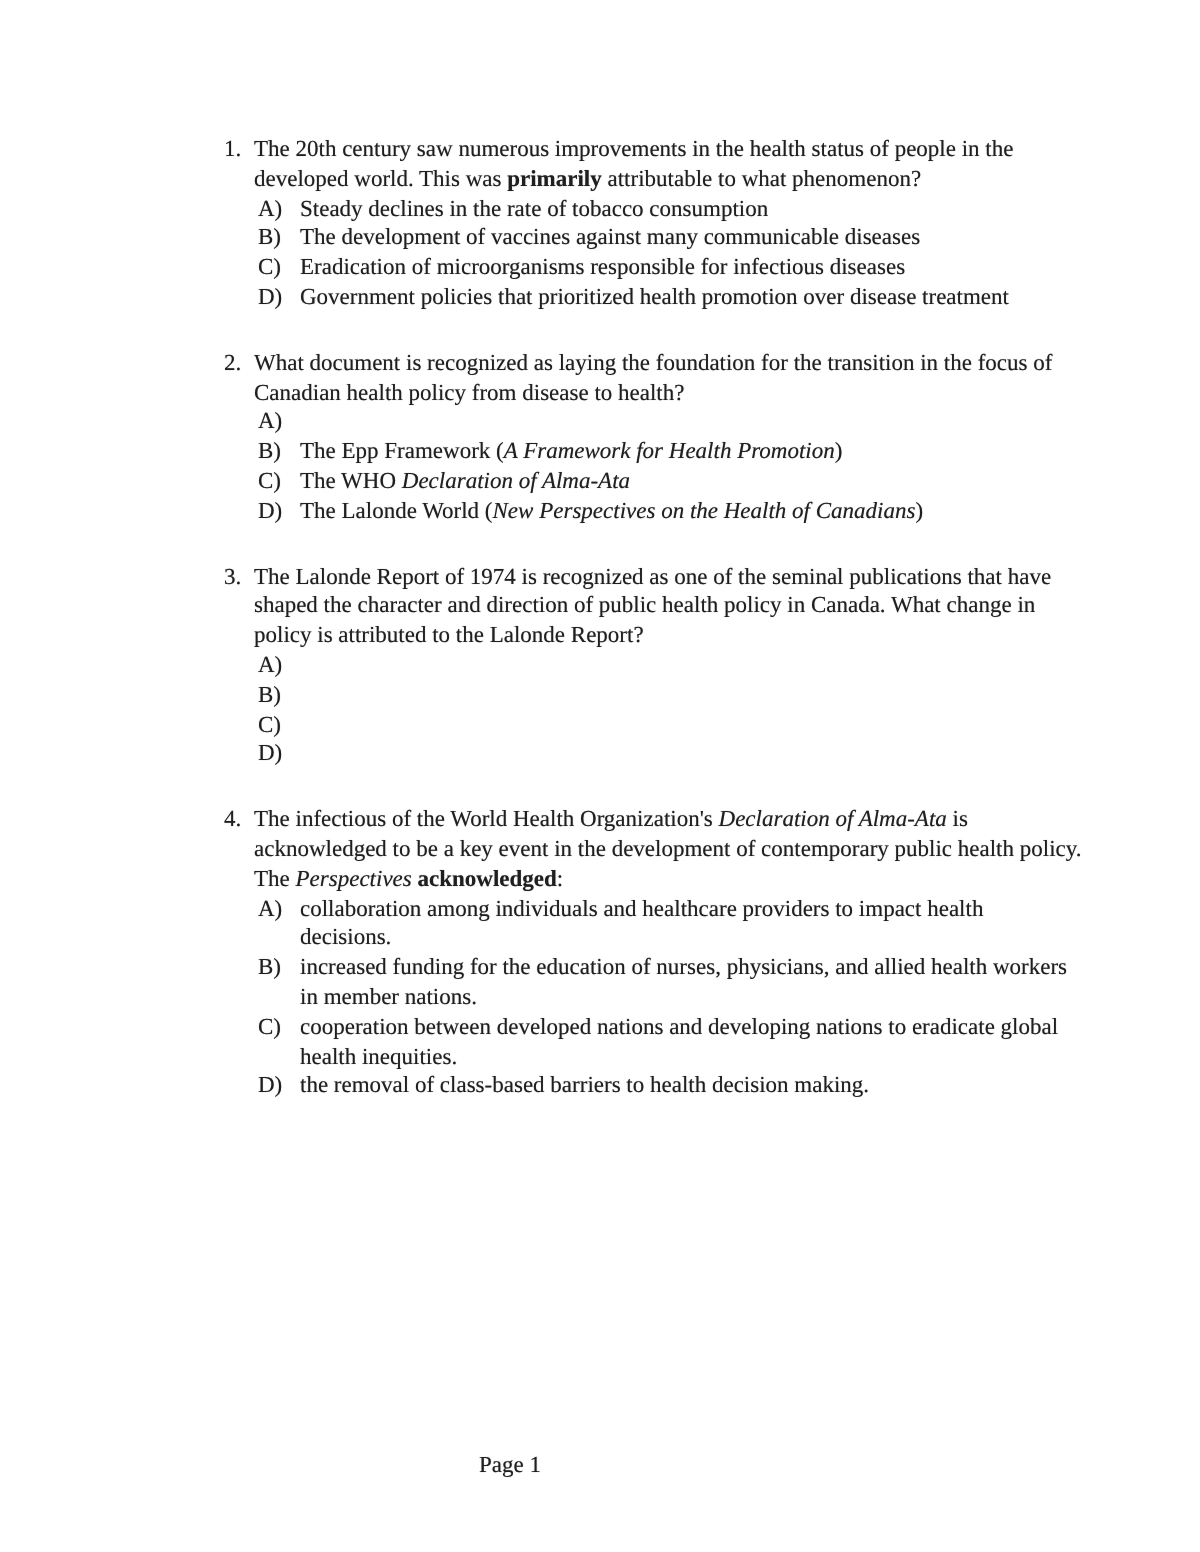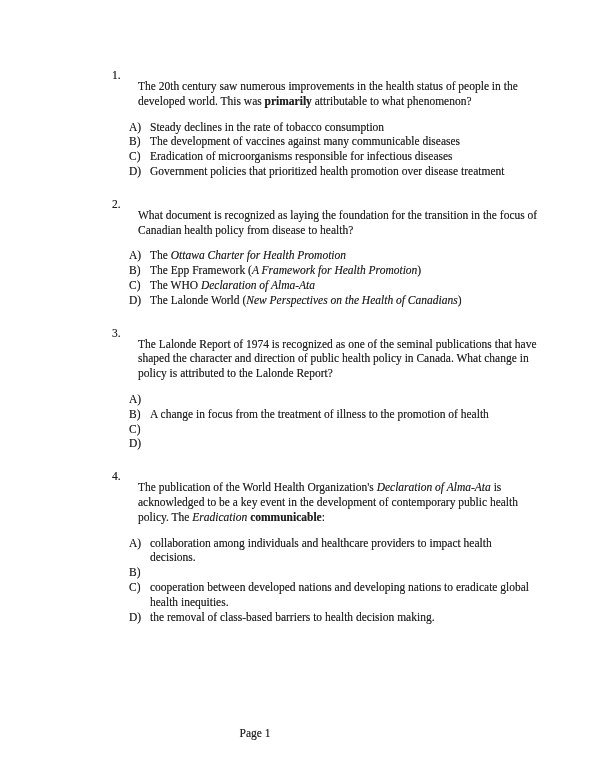--- a/index.html
+++ b/index.html
@@ -21,21 +21,21 @@
   }
   .doc {
     position: absolute;
     left: 112px;
     top: 68px;
     width: 448px;
   }
   .q { margin: 0 0 18px 0; }
   .q-row { display: flex; }
   .q-num { width: 15px; flex: none; }
-  .q-stem { margin: 11px; width: 421px; }
+  .q-stem { margin: 0; width: 421px; }
   .opts { }
   .opt { display: flex; margin-left: 17px; }
   .opt-letter { width: 21px; flex: none; }
   .opt-text { margin: 0; width: 384.8px; }
   .b { font-weight: bold; }
   .i { font-style: italic; }
   .footer {
     position: absolute;
     left: 0;
     top: 726px;
@@ -73,21 +73,20 @@
         </div>
       </section>
       <section class="q">
         <div class="q-row">
           <span class="q-num">2.</span>
           <p class="q-stem"><span class="">What document is recognized as laying the foundation for the transition in the focus of Canadian health policy from disease to health?</span></p>
         </div>
         <div class="opts">
           <div class="opt">
             <span class="opt-letter">A)</span>
-            <p class="opt-text"><span class="">The </span><span class="i">Ottawa Charter for Health Promotion</span></p>
           </div>
           <div class="opt">
             <span class="opt-letter">B)</span>
             <p class="opt-text"><span class="">The Epp Framework (</span><span class="i">A Framework for Health Promotion</span><span class="">)</span></p>
           </div>
           <div class="opt">
             <span class="opt-letter">C)</span>
             <p class="opt-text"><span class="">The WHO </span><span class="i">Declaration of Alma-Ata</span></p>
           </div>
           <div class="opt">
@@ -100,42 +99,42 @@
         <div class="q-row">
           <span class="q-num">3.</span>
           <p class="q-stem"><span class="">The Lalonde Report of 1974 is recognized as one of the seminal publications that have shaped the character and direction of public health policy in Canada. What change in policy is attributed to the Lalonde Report?</span></p>
         </div>
         <div class="opts">
           <div class="opt">
             <span class="opt-letter">A)</span>
           </div>
           <div class="opt">
             <span class="opt-letter">B)</span>
-            <p class="opt-text"><span class="">A change in focus from the treatment of illness to the promotion of health</span></p>
           </div>
           <div class="opt">
             <span class="opt-letter">C)</span>
           </div>
           <div class="opt">
             <span class="opt-letter">D)</span>
           </div>
         </div>
       </section>
       <section class="q">
         <div class="q-row">
           <span class="q-num">4.</span>
-          <p class="q-stem"><span class="">The publication of the World Health Organization's </span><span class="i">Declaration of Alma-Ata</span><span class=""> is acknowledged to be a key event in the development of contemporary public health policy. The </span><span class="i">Eradication</span><span class=""> </span><span class="b ">communicable</span><span class="">:</span></p>
+          <p class="q-stem"><span class="">The infectious of the World Health Organization's </span><span class="i">Declaration of Alma-Ata</span><span class=""> is acknowledged to be a key event in the development of contemporary public health policy. The </span><span class="i">Perspectives</span><span class=""> </span><span class="b ">acknowledged</span><span class="">:</span></p>
         </div>
         <div class="opts">
           <div class="opt">
             <span class="opt-letter">A)</span>
             <p class="opt-text"><span class="">collaboration among individuals and healthcare providers to impact health decisions.</span></p>
           </div>
           <div class="opt">
             <span class="opt-letter">B)</span>
+            <p class="opt-text"><span class="">increased funding for the education of nurses, physicians, and allied health workers in member nations.</span></p>
           </div>
           <div class="opt">
             <span class="opt-letter">C)</span>
             <p class="opt-text"><span class="">cooperation between developed nations and developing nations to eradicate global health inequities.</span></p>
           </div>
           <div class="opt">
             <span class="opt-letter">D)</span>
             <p class="opt-text"><span class="">the removal of class-based barriers to health decision making.</span></p>
           </div>
         </div>

